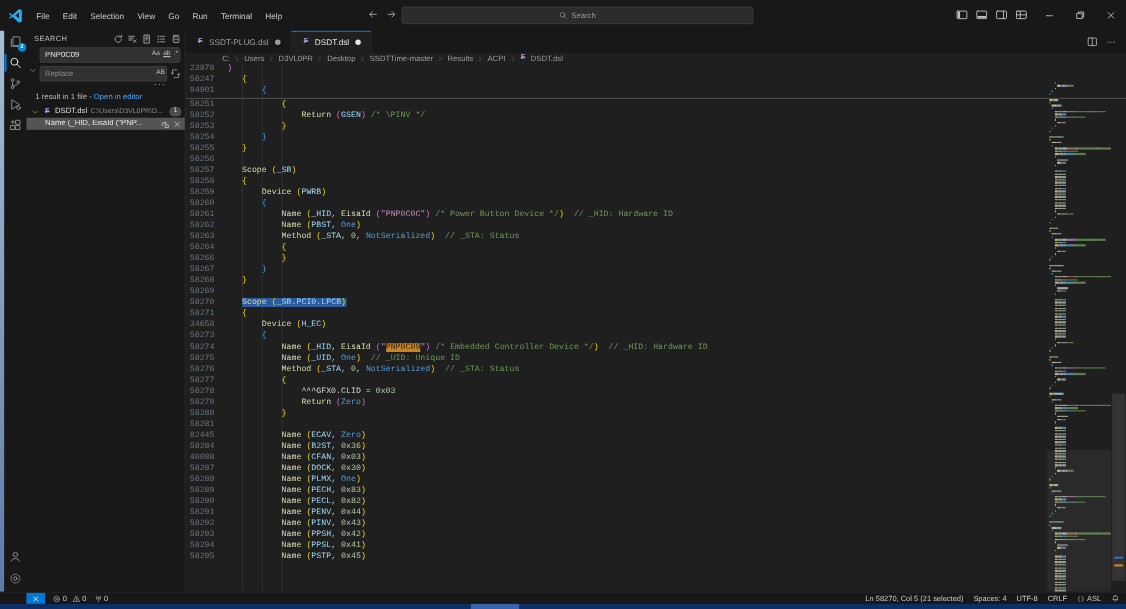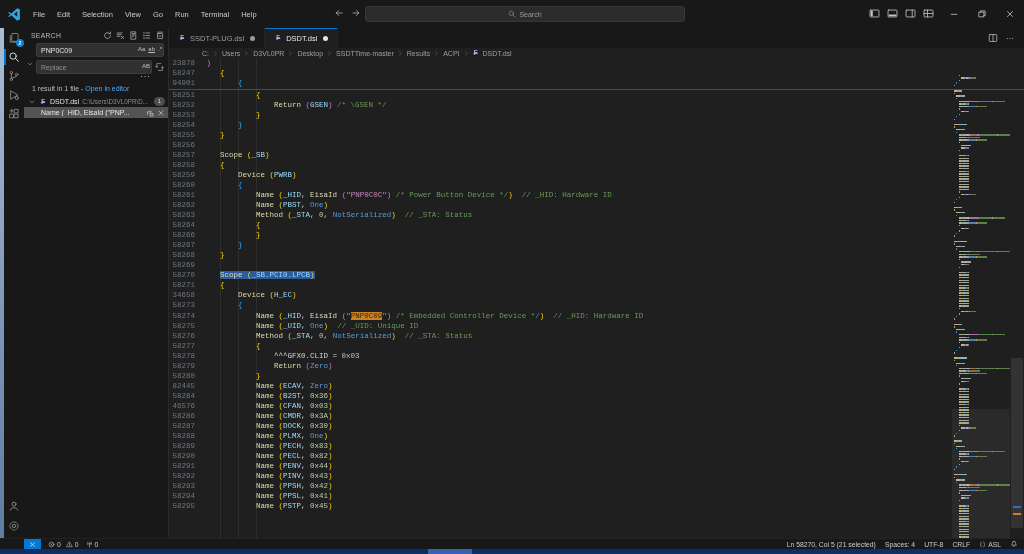--- a/index.html
+++ b/index.html
@@ -447,21 +447,21 @@
       <div class="guide" style="left:69px"></div>
       <div class="guide" style="left:87px"></div>
       <div class="sticky-lines">
           <div class="cl"><span class="ln">23878</span><span class="ct"> <span class="tk-p">)</span></span></div>
           <div class="cl"><span class="ln">58247</span><span class="ct">    <span class="tk-g">{</span></span></div>
           <div class="cl"><span class="ln">94901</span><span class="ct">        <span class="tk-b">{</span></span></div>
         </div>
       <div class="sticky-sep"></div>
       <div class="code-lines">
           <div class="cl"><span class="ln">58251</span><span class="ct">            <span class="tk-g">{</span></span></div>
-          <div class="cl"><span class="ln">58252</span><span class="ct">                <span class="tk-k">Return</span><span class="tk-f"> </span><span class="tk-p">(</span><span class="tk-v">GSEN</span><span class="tk-p">)</span><span class="tk-f"> </span><span class="tk-m">/* \GSEN */</span></span></div>
+          <div class="cl"><span class="ln">58252</span><span class="ct">                <span class="tk-k">Return</span><span class="tk-f"> </span><span class="tk-p">(</span><span class="tk-v">GSEN</span><span class="tk-p">)</span><span class="tk-f"> </span><span class="tk-m">/* \PINV */</span></span></div>
           <div class="cl"><span class="ln">58253</span><span class="ct">            <span class="tk-g">}</span></span></div>
           <div class="cl"><span class="ln">58254</span><span class="ct">        <span class="tk-b">}</span></span></div>
           <div class="cl"><span class="ln">58255</span><span class="ct">    <span class="tk-g">}</span></span></div>
           <div class="cl"><span class="ln">58256</span><span class="ct"></span></div>
           <div class="cl"><span class="ln">58257</span><span class="ct">    <span class="tk-k">Scope</span><span class="tk-f"> </span><span class="tk-g">(</span><span class="tk-v">_SB</span><span class="tk-g">)</span></span></div>
           <div class="cl"><span class="ln">58258</span><span class="ct">    <span class="tk-g">{</span></span></div>
           <div class="cl"><span class="ln">58259</span><span class="ct">        <span class="tk-k">Device</span><span class="tk-f"> </span><span class="tk-g">(</span><span class="tk-v">PWRB</span><span class="tk-g">)</span></span></div>
           <div class="cl"><span class="ln">58260</span><span class="ct">        <span class="tk-b">{</span></span></div>
           <div class="cl"><span class="ln">58261</span><span class="ct">            <span class="tk-k">Name</span><span class="tk-f"> </span><span class="tk-g">(</span><span class="tk-v">_HID</span><span class="tk-f">, </span><span class="tk-k">EisaId</span><span class="tk-f"> </span><span class="tk-p">(</span><span class="tk-s">"PNP0C0C"</span><span class="tk-p">)</span><span class="tk-f"> </span><span class="tk-m">/* Power Button Device */</span><span class="tk-g">)</span><span class="tk-m">  // _HID: Hardware ID</span></span></div>
           <div class="cl"><span class="ln">58262</span><span class="ct">            <span class="tk-k">Name</span><span class="tk-f"> </span><span class="tk-g">(</span><span class="tk-v">PBST</span><span class="tk-f">, </span><span class="tk-c">One</span><span class="tk-g">)</span></span></div>
@@ -475,24 +475,24 @@
           <div class="cl"><span class="ln">58271</span><span class="ct">    <span class="tk-g">{</span></span></div>
           <div class="cl"><span class="ln">34658</span><span class="ct">        <span class="tk-k">Device</span><span class="tk-f"> </span><span class="tk-g">(</span><span class="tk-v">H_EC</span><span class="tk-g">)</span></span></div>
           <div class="cl"><span class="ln">58273</span><span class="ct">        <span class="tk-b">{</span></span></div>
           <div class="cl"><span class="ln">58274</span><span class="ct">            <span class="tk-k">Name</span><span class="tk-f"> </span><span class="tk-g">(</span><span class="tk-v">_HID</span><span class="tk-f">, </span><span class="tk-k">EisaId</span><span class="tk-f"> </span><span class="tk-p">(</span><span class="tk-s">"</span><span class="tk-M">PNP0C09</span><span class="tk-s">"</span><span class="tk-p">)</span><span class="tk-f"> </span><span class="tk-m">/* Embedded Controller Device */</span><span class="tk-g">)</span><span class="tk-m">  // _HID: Hardware ID</span></span></div>
           <div class="cl"><span class="ln">58275</span><span class="ct">            <span class="tk-k">Name</span><span class="tk-f"> </span><span class="tk-g">(</span><span class="tk-v">_UID</span><span class="tk-f">, </span><span class="tk-c">One</span><span class="tk-g">)</span><span class="tk-m">  // _UID: Unique ID</span></span></div>
           <div class="cl"><span class="ln">58276</span><span class="ct">            <span class="tk-k">Method</span><span class="tk-f"> </span><span class="tk-g">(</span><span class="tk-v">_STA</span><span class="tk-f">, </span><span class="tk-n">0</span><span class="tk-f">, </span><span class="tk-c">NotSerialized</span><span class="tk-g">)</span><span class="tk-m">  // _STA: Status</span></span></div>
           <div class="cl"><span class="ln">58277</span><span class="ct">            <span class="tk-g">{</span></span></div>
           <div class="cl"><span class="ln">58278</span><span class="ct">                <span class="tk-w">^^^GFX0.CLID = </span><span class="tk-n">0x03</span></span></div>
           <div class="cl"><span class="ln">58279</span><span class="ct">                <span class="tk-k">Return</span><span class="tk-f"> </span><span class="tk-p">(</span><span class="tk-c">Zero</span><span class="tk-p">)</span></span></div>
           <div class="cl"><span class="ln">58280</span><span class="ct">            <span class="tk-g">}</span></span></div>
+          <div class="cl"><span class="ln">58281</span><span class="ct"></span></div>
           <div class="cl"><span class="ln">82445</span><span class="ct">            <span class="tk-k">Name</span><span class="tk-f"> </span><span class="tk-g">(</span><span class="tk-v">ECAV</span><span class="tk-f">, </span><span class="tk-c">Zero</span><span class="tk-g">)</span></span></div>
           <div class="cl"><span class="ln">58284</span><span class="ct">            <span class="tk-k">Name</span><span class="tk-f"> </span><span class="tk-g">(</span><span class="tk-v">B2ST</span><span class="tk-f">, </span><span class="tk-n">0x36</span><span class="tk-g">)</span></span></div>
-          <div class="cl"><span class="ln">46576</span><span class="ct">            <span class="tk-k">Name</span><span class="tk-f"> </span><span class="tk-g">(</span><span class="tk-v">CFAN</span><span class="tk-f">, </span><span class="tk-n">0x03</span><span class="tk-g">)</span></span></div>
-          <div class="cl"><span class="ln">58286</span><span class="ct">            <span class="tk-k">Name</span><span class="tk-f"> </span><span class="tk-g">(</span><span class="tk-v">CMDR</span><span class="tk-f">, </span><span class="tk-n">0x3A</span><span class="tk-g">)</span></span></div>
+          <div class="cl"><span class="ln">40088</span><span class="ct">            <span class="tk-k">Name</span><span class="tk-f"> </span><span class="tk-g">(</span><span class="tk-v">CFAN</span><span class="tk-f">, </span><span class="tk-n">0x03</span><span class="tk-g">)</span></span></div>
           <div class="cl"><span class="ln">58287</span><span class="ct">            <span class="tk-k">Name</span><span class="tk-f"> </span><span class="tk-g">(</span><span class="tk-v">DOCK</span><span class="tk-f">, </span><span class="tk-n">0x30</span><span class="tk-g">)</span></span></div>
           <div class="cl"><span class="ln">58288</span><span class="ct">            <span class="tk-k">Name</span><span class="tk-f"> </span><span class="tk-g">(</span><span class="tk-v">PLMX</span><span class="tk-f">, </span><span class="tk-c">One</span><span class="tk-g">)</span></span></div>
           <div class="cl"><span class="ln">58289</span><span class="ct">            <span class="tk-k">Name</span><span class="tk-f"> </span><span class="tk-g">(</span><span class="tk-v">PECH</span><span class="tk-f">, </span><span class="tk-n">0x83</span><span class="tk-g">)</span></span></div>
           <div class="cl"><span class="ln">58290</span><span class="ct">            <span class="tk-k">Name</span><span class="tk-f"> </span><span class="tk-g">(</span><span class="tk-v">PECL</span><span class="tk-f">, </span><span class="tk-n">0x82</span><span class="tk-g">)</span></span></div>
           <div class="cl"><span class="ln">58291</span><span class="ct">            <span class="tk-k">Name</span><span class="tk-f"> </span><span class="tk-g">(</span><span class="tk-v">PENV</span><span class="tk-f">, </span><span class="tk-n">0x44</span><span class="tk-g">)</span></span></div>
           <div class="cl"><span class="ln">58292</span><span class="ct">            <span class="tk-k">Name</span><span class="tk-f"> </span><span class="tk-g">(</span><span class="tk-v">PINV</span><span class="tk-f">, </span><span class="tk-n">0x43</span><span class="tk-g">)</span></span></div>
           <div class="cl"><span class="ln">58293</span><span class="ct">            <span class="tk-k">Name</span><span class="tk-f"> </span><span class="tk-g">(</span><span class="tk-v">PPSH</span><span class="tk-f">, </span><span class="tk-n">0x42</span><span class="tk-g">)</span></span></div>
           <div class="cl"><span class="ln">58294</span><span class="ct">            <span class="tk-k">Name</span><span class="tk-f"> </span><span class="tk-g">(</span><span class="tk-v">PPSL</span><span class="tk-f">, </span><span class="tk-n">0x41</span><span class="tk-g">)</span></span></div>
           <div class="cl"><span class="ln">58295</span><span class="ct">            <span class="tk-k">Name</span><span class="tk-f"> </span><span class="tk-g">(</span><span class="tk-v">PSTP</span><span class="tk-f">, </span><span class="tk-n">0x45</span><span class="tk-g">)</span></span></div>
         </div>

